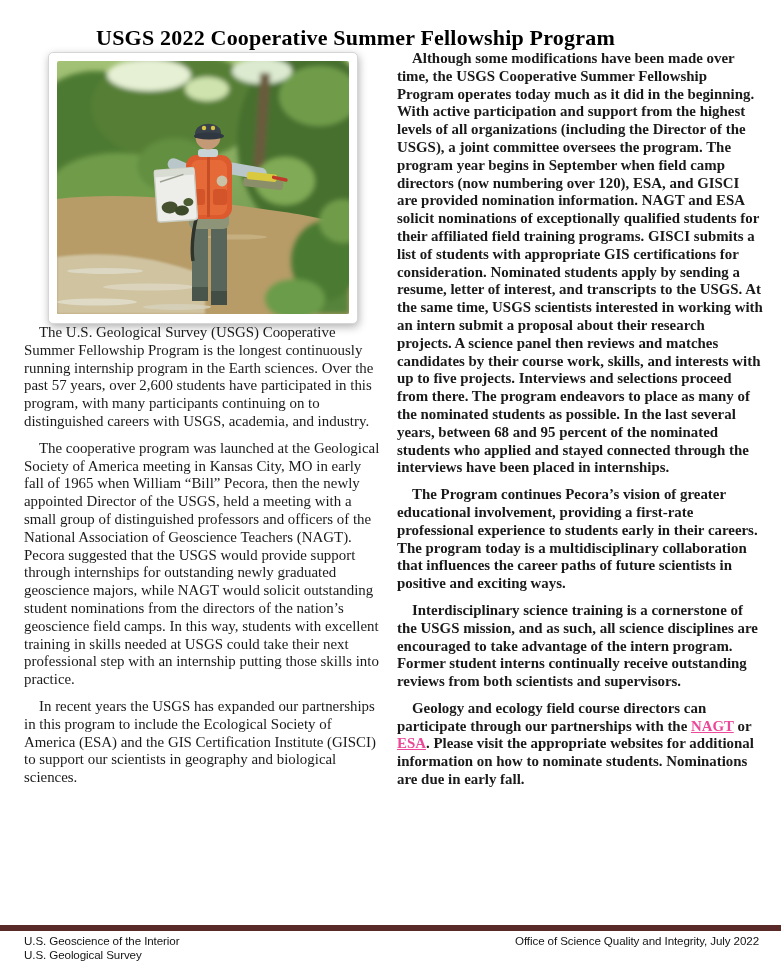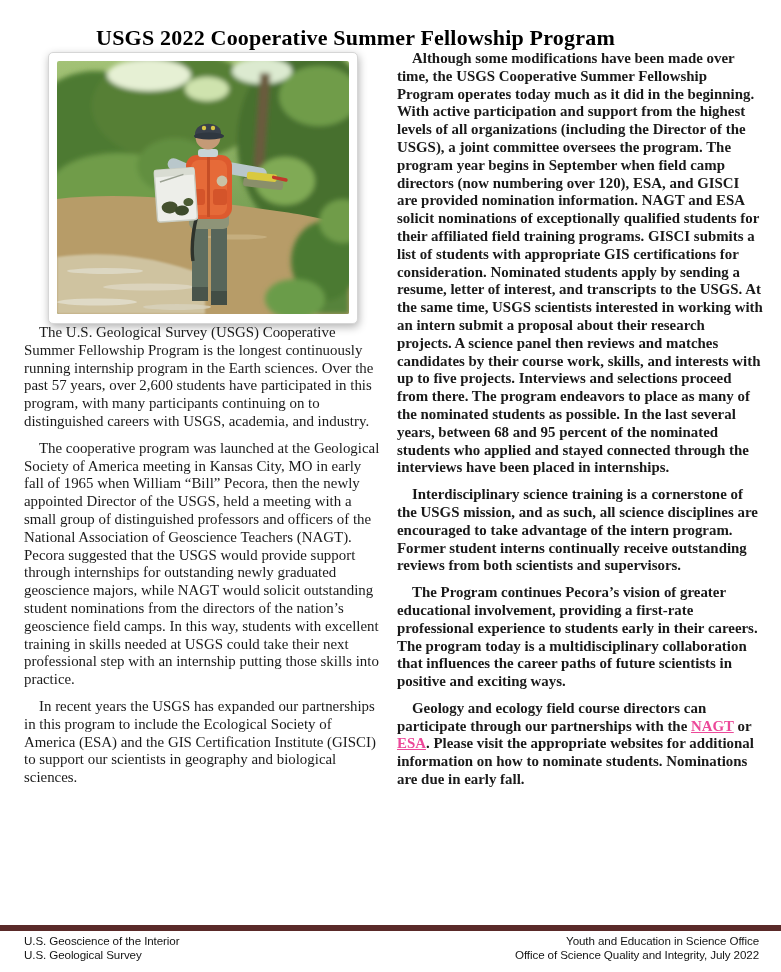--- a/index.html
+++ b/index.html
@@ -132,30 +132,29 @@
       </g>
     </svg>
   </figure>
   <p>The U.S. Geological Survey (USGS) Cooperative Summer Fellowship Program is the longest continuously running internship program in the Earth sciences. Over the past 57 years, over 2,600 students have participated in this program, with many participants continuing on to distinguished careers with USGS, academia, and industry.</p>
   <p>The cooperative program was launched at the Geological Society of America meeting in Kansas City, MO in early fall of 1965 when William “Bill” Pecora, then the newly appointed Director of the USGS, held a meeting with a small group of distinguished professors and officers of the National Association of Geoscience Teachers (NAGT). Pecora suggested that the USGS would provide support through internships for outstanding newly graduated geoscience majors, while NAGT would solicit outstanding student nominations from the directors of the nation’s geoscience field camps. In this way, students with excellent training in skills needed at USGS could take their next professional step with an internship putting those skills into practice.</p>
   <p>In recent years the USGS has expanded our partnerships in this program to include the Ecological Society of America (ESA) and the GIS Certification Institute (GISCI) to support our scientists in geography and biological sciences.</p>
 </div>
 
 <div class="col col-right">
   <p>Although some modifications have been made over time, the USGS Cooperative Summer Fellowship Program operates today much as it did in the beginning. With active participation and support from the highest levels of all organizations (including the Director of the USGS), a joint committee oversees the program. The program year begins in September when field camp directors (now numbering over 120), ESA, and GISCI are provided nomination information. NAGT and ESA solicit nominations of exceptionally qualified students for their affiliated field training programs. GISCI submits a list of students with appropriate GIS certifications for consideration. Nominated students apply by sending a resume, letter of interest, and transcripts to the USGS. At the same time, USGS scientists interested in working with an intern submit a proposal about their research projects. A science panel then reviews and matches candidates by their course work, skills, and interests with up to five projects. Interviews and selections proceed from there. The program endeavors to place as many of the nominated students as possible. In the last several years, between 68 and 95 percent of the nominated students who applied and stayed connected through the interviews have been placed in internships.</p>
+  <p>The Program continues Pecora’s vision of greater educational involvement, providing a first-rate professional experience to students early in their careers. The program today is a multidisciplinary collaboration that influences the career paths of future scientists in positive and exciting ways.</p>
   <p>Interdisciplinary science training is a cornerstone of the USGS mission, and as such, all science disciplines are encouraged to take advantage of the intern program. Former student interns continually receive outstanding reviews from both scientists and supervisors.</p>
-  <p>The Program continues Pecora’s vision of greater educational involvement, providing a first-rate professional experience to students early in their careers. The program today is a multidisciplinary collaboration that influences the career paths of future scientists in positive and exciting ways.</p>
   <p>
     <span>Geology and ecology field course directors can participate through our partnerships with the </span><a class="doc-link">NAGT</a><span> or </span><a class="doc-link">ESA</a><span>. Please visit the appropriate websites for additional information on how to nominate students. Nominations are due in early fall.</span>
   </p>
 </div>
 
 <div class="footer-bar"></div>
 <div class="footer-text">
   <div class="footer-left">
     <div>U.S. Geoscience of the Interior</div>
     <div>U.S. Geological Survey</div>
   </div>
   <div class="footer-right">
-    <div>Youth and Education in Science Office</div>
     <div>Office of Science Quality and Integrity, July 2022</div>
   </div>
 </div>
 
 </body></html>

